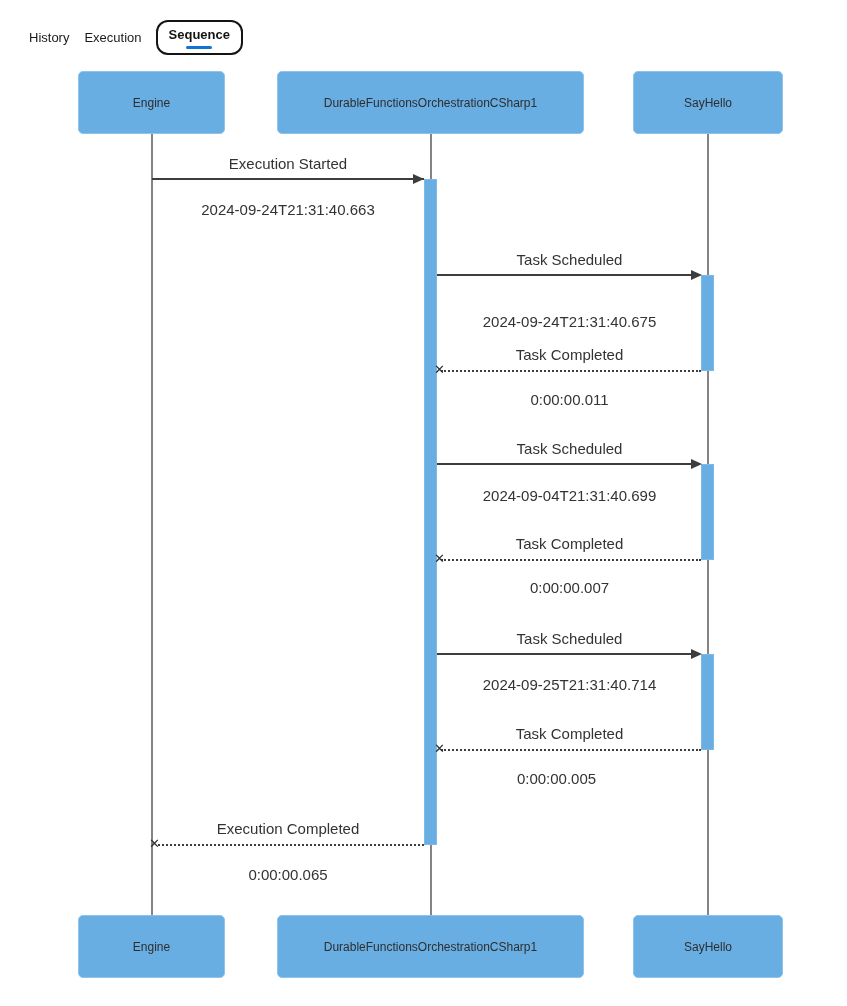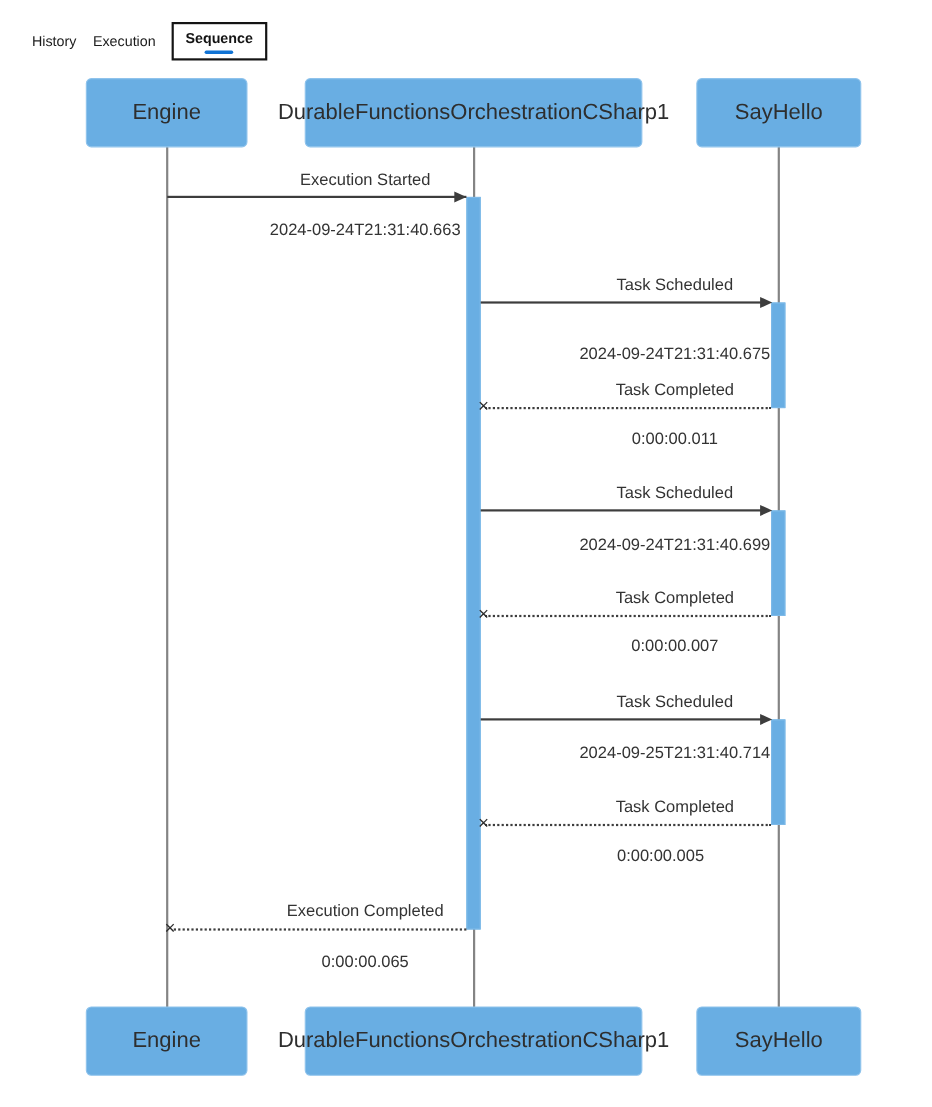--- a/index.html
+++ b/index.html
@@ -4,34 +4,34 @@
 <style>
   html,body { margin:0; padding:0; background:#ffffff; }
   .screen {
     position:relative; width:847px; height:1006px; background:#ffffff;
     font-family:"Liberation Sans","DejaVu Sans",sans-serif; overflow:hidden;margin-top:10px;
   }
   
   .tabbar { position:absolute; left:28px; top:10px; display:flex; align-items:center; gap:13px; }
   .tab { font-size:13px; color:#1b1b1b; padding:6px 1px; cursor:pointer; white-space:nowrap; }
   .tab-active {
-    border:2px solid #141414; border-radius:0; padding:5px 11px 4px;
+    border:2px solid #141414; border-radius:12px; padding:5px 11px 4px;
     display:flex; flex-direction:column; align-items:center; cursor:pointer;
   }
   .tab-active .tab-label { font-size:13px; font-weight:700; color:#141414; line-height:16px; }
   .tab-underline { width:26px; height:3px; border-radius:2px; background:#1173d4; margin-top:3px; }
   
   .lifeline { position:absolute; width:2px; background:#848484; }
   .participant {
     position:absolute; height:63px; background:#69aee3; border:1px solid #8fc3ec;
     border-radius:5px; display:flex; align-items:center; justify-content:center;
-    font-size:20px; color:#2e2e2e; box-sizing:border-box; text-align:right;
+    font-size:12px; color:#2e2e2e; box-sizing:border-box; text-align:right;
   }
   .activation { position:absolute; width:13px; background:#69aee3; border:1px solid #7db9e8; box-sizing:border-box; }
-  .mlabel { position:absolute; font-size:15px; color:#333333; text-align:center; height:18px; line-height:18px; white-space:nowrap;padding-left:44px; }
+  .mlabel { position:absolute; font-size:15px; color:#333333; text-align:center; height:18px; line-height:18px; white-space:nowrap; }
   .line-solid  { position:absolute; height:0; border-top:2px solid #3d3d3d; }
   .line-dotted { position:absolute; height:0; border-top:2px dotted #3d3d3d; }
   .arrowhead {
     position:absolute; width:0; height:0;
     border-top:5px solid transparent; border-bottom:5px solid transparent;
     border-left:11px solid #3d3d3d;
   }
   .xmark { position:absolute; font-size:13px; font-weight:700; color:#2d2d2d; line-height:14px; }
 </style>
 </head>
@@ -79,21 +79,21 @@
     <div class="mlabel" style="left:437px;top:336px;width:265px">Task Completed</div>
     <div class="line-dotted" style="left:441px;top:360px;width:260px"></div>
     <div class="xmark" style="left:434px;top:353px">✕</div>
     <div class="mlabel" style="left:437px;top:381px;width:265px">0:00:00.011</div>
   </div>
 
   <div>
     <div class="mlabel" style="left:437px;top:430px;width:265px">Task Scheduled</div>
     <div class="line-solid" style="left:437px;top:453px;width:258px"></div>
     <div class="arrowhead" style="left:691px;top:449px"></div>
-    <div class="mlabel" style="left:437px;top:477px;width:265px">2024-09-24T21:31:40.699</div>
+    <div class="mlabel" style="left:437px;top:477px;width:265px">2024-09-04T21:31:40.699</div>
   </div>
 
   <div>
     <div class="mlabel" style="left:437px;top:525px;width:265px">Task Completed</div>
     <div class="line-dotted" style="left:441px;top:549px;width:260px"></div>
     <div class="xmark" style="left:434px;top:542px">✕</div>
     <div class="mlabel" style="left:437px;top:569px;width:265px">0:00:00.007</div>
   </div>
 
   <div>

